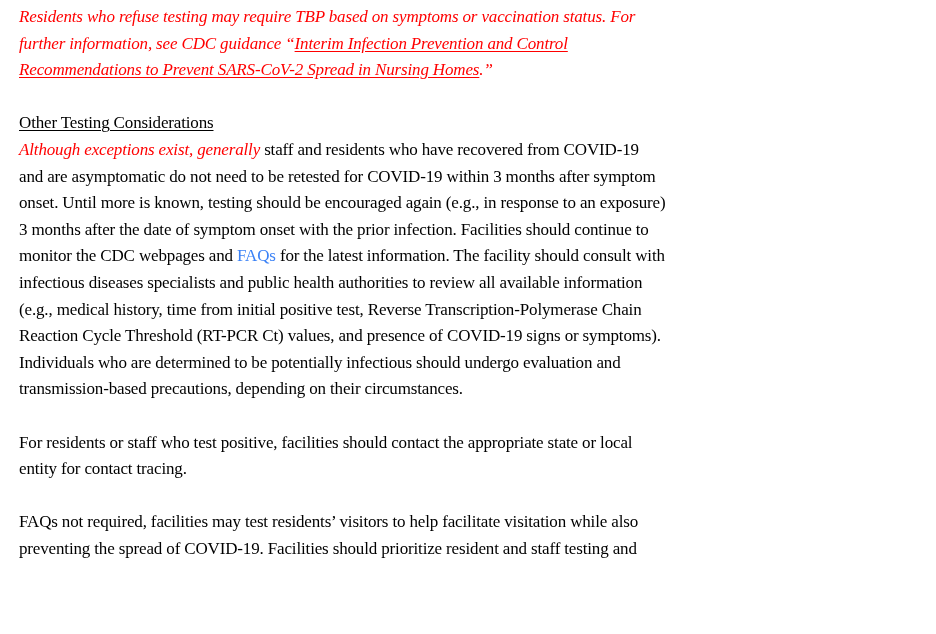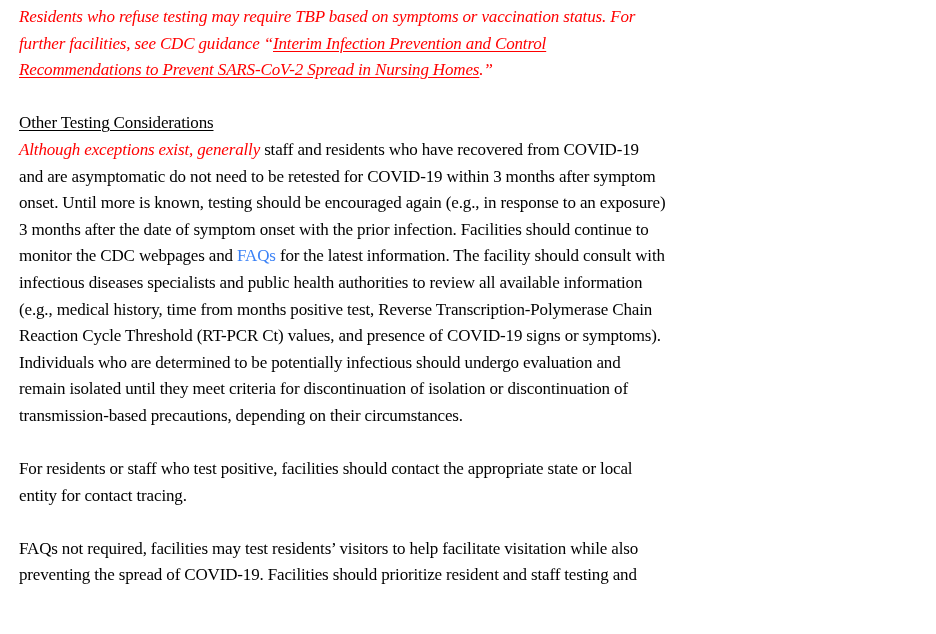--- a/index.html
+++ b/index.html
@@ -39,38 +39,37 @@
     .heading { font-weight: normal; text-decoration: underline; text-underline-offset: 2px; }
     .gap { height: 26.6px; }
   </style>
 </head>
 <body>
 
 <div class="page">
 
   <div class="para red italic">
     <span class="line">Residents who refuse testing may require TBP based on symptoms or vaccination status. For</span>
-    <span class="line"><span>further facilities, see CDC guidance “</span><span class="u">Interim Infection Prevention and Control</span></span>
+    <span class="line"><span>further information, see CDC guidance “</span><span class="u">Interim Infection Prevention and Control</span></span>
     <span class="line"><span class="u">Recommendations to Prevent SARS-CoV-2 Spread in Nursing Homes</span><span>.”</span></span>
   </div>
 
   <div class="gap"></div>
 
   <div class="para">
     <span class="line"><span class="heading">Other Testing Considerations</span></span>
     <span class="line"><span class="red italic">Although exceptions exist, generally</span><span> staff and residents who have recovered from COVID-19</span></span>
     <span class="line">and are asymptomatic do not need to be retested for COVID-19 within 3 months after symptom</span>
     <span class="line">onset. Until more is known, testing should be encouraged again (e.g., in response to an exposure)</span>
     <span class="line">3 months after the date of symptom onset with the prior infection. Facilities should continue to</span>
     <span class="line"><span>monitor the CDC webpages and </span><span class="link">FAQs</span><span> for the latest information. The facility should consult with</span></span>
     <span class="line">infectious diseases specialists and public health authorities to review all available information</span>
-    <span class="line">(e.g., medical history, time from months positive test, Reverse Transcription-Polymerase Chain</span>
+    <span class="line">(e.g., medical history, time from initial positive test, Reverse Transcription-Polymerase Chain</span>
     <span class="line">Reaction Cycle Threshold (RT-PCR Ct) values, and presence of COVID-19 signs or symptoms).</span>
     <span class="line">Individuals who are determined to be potentially infectious should undergo evaluation and</span>
-    <span class="line">remain isolated until they meet criteria for discontinuation of isolation or discontinuation of</span>
     <span class="line">transmission-based precautions, depending on their circumstances.</span>
   </div>
 
   <div class="gap"></div>
 
   <div class="para">
     <span class="line">For residents or staff who test positive, facilities should contact the appropriate state or local</span>
     <span class="line">entity for contact tracing.</span>
   </div>
 

